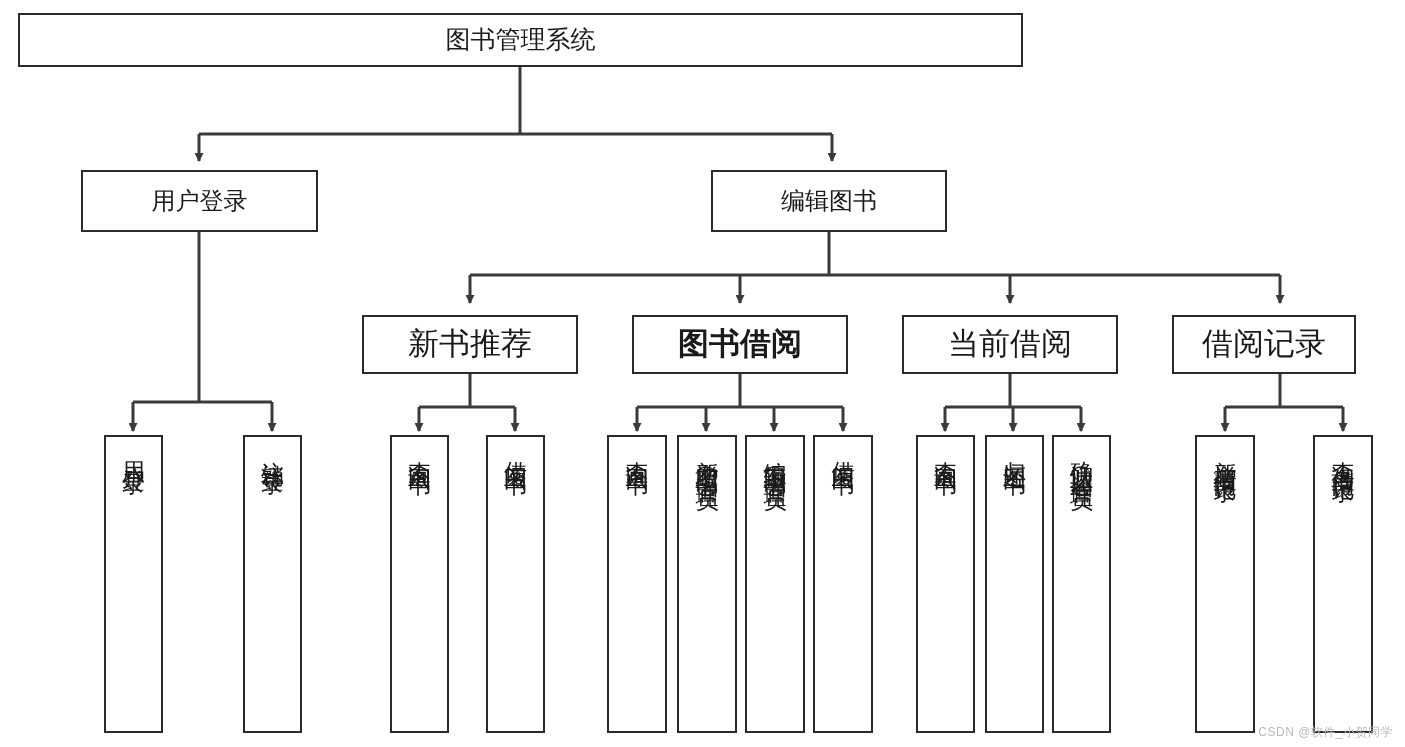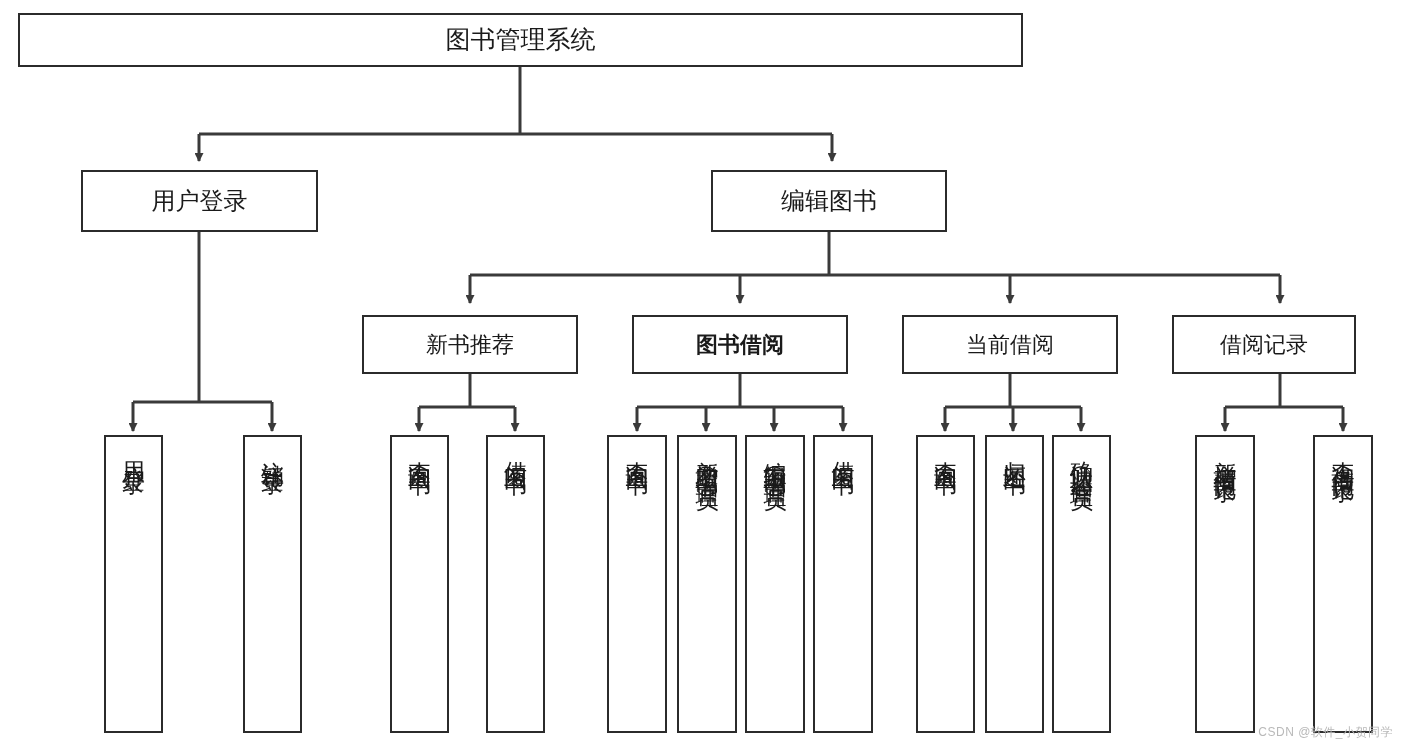--- a/index.html
+++ b/index.html
@@ -47,21 +47,21 @@
   .node.horiz .node-label {
     writing-mode: horizontal-tb;
   }
   .node.root {
     font-size: 25px;
   }
   .node.lvl1 {
     font-size: 24px;
   }
   .node.lvl2 {
-    font-size: 22px;
+    font-size: 31px;
   }
   
   .node.leaf {
     align-items: flex-start;
     padding-top: 6px;
     font-size: 23px;
   }
   .node.leaf .node-label {
     writing-mode: vertical-rl;
     text-orientation: upright;

